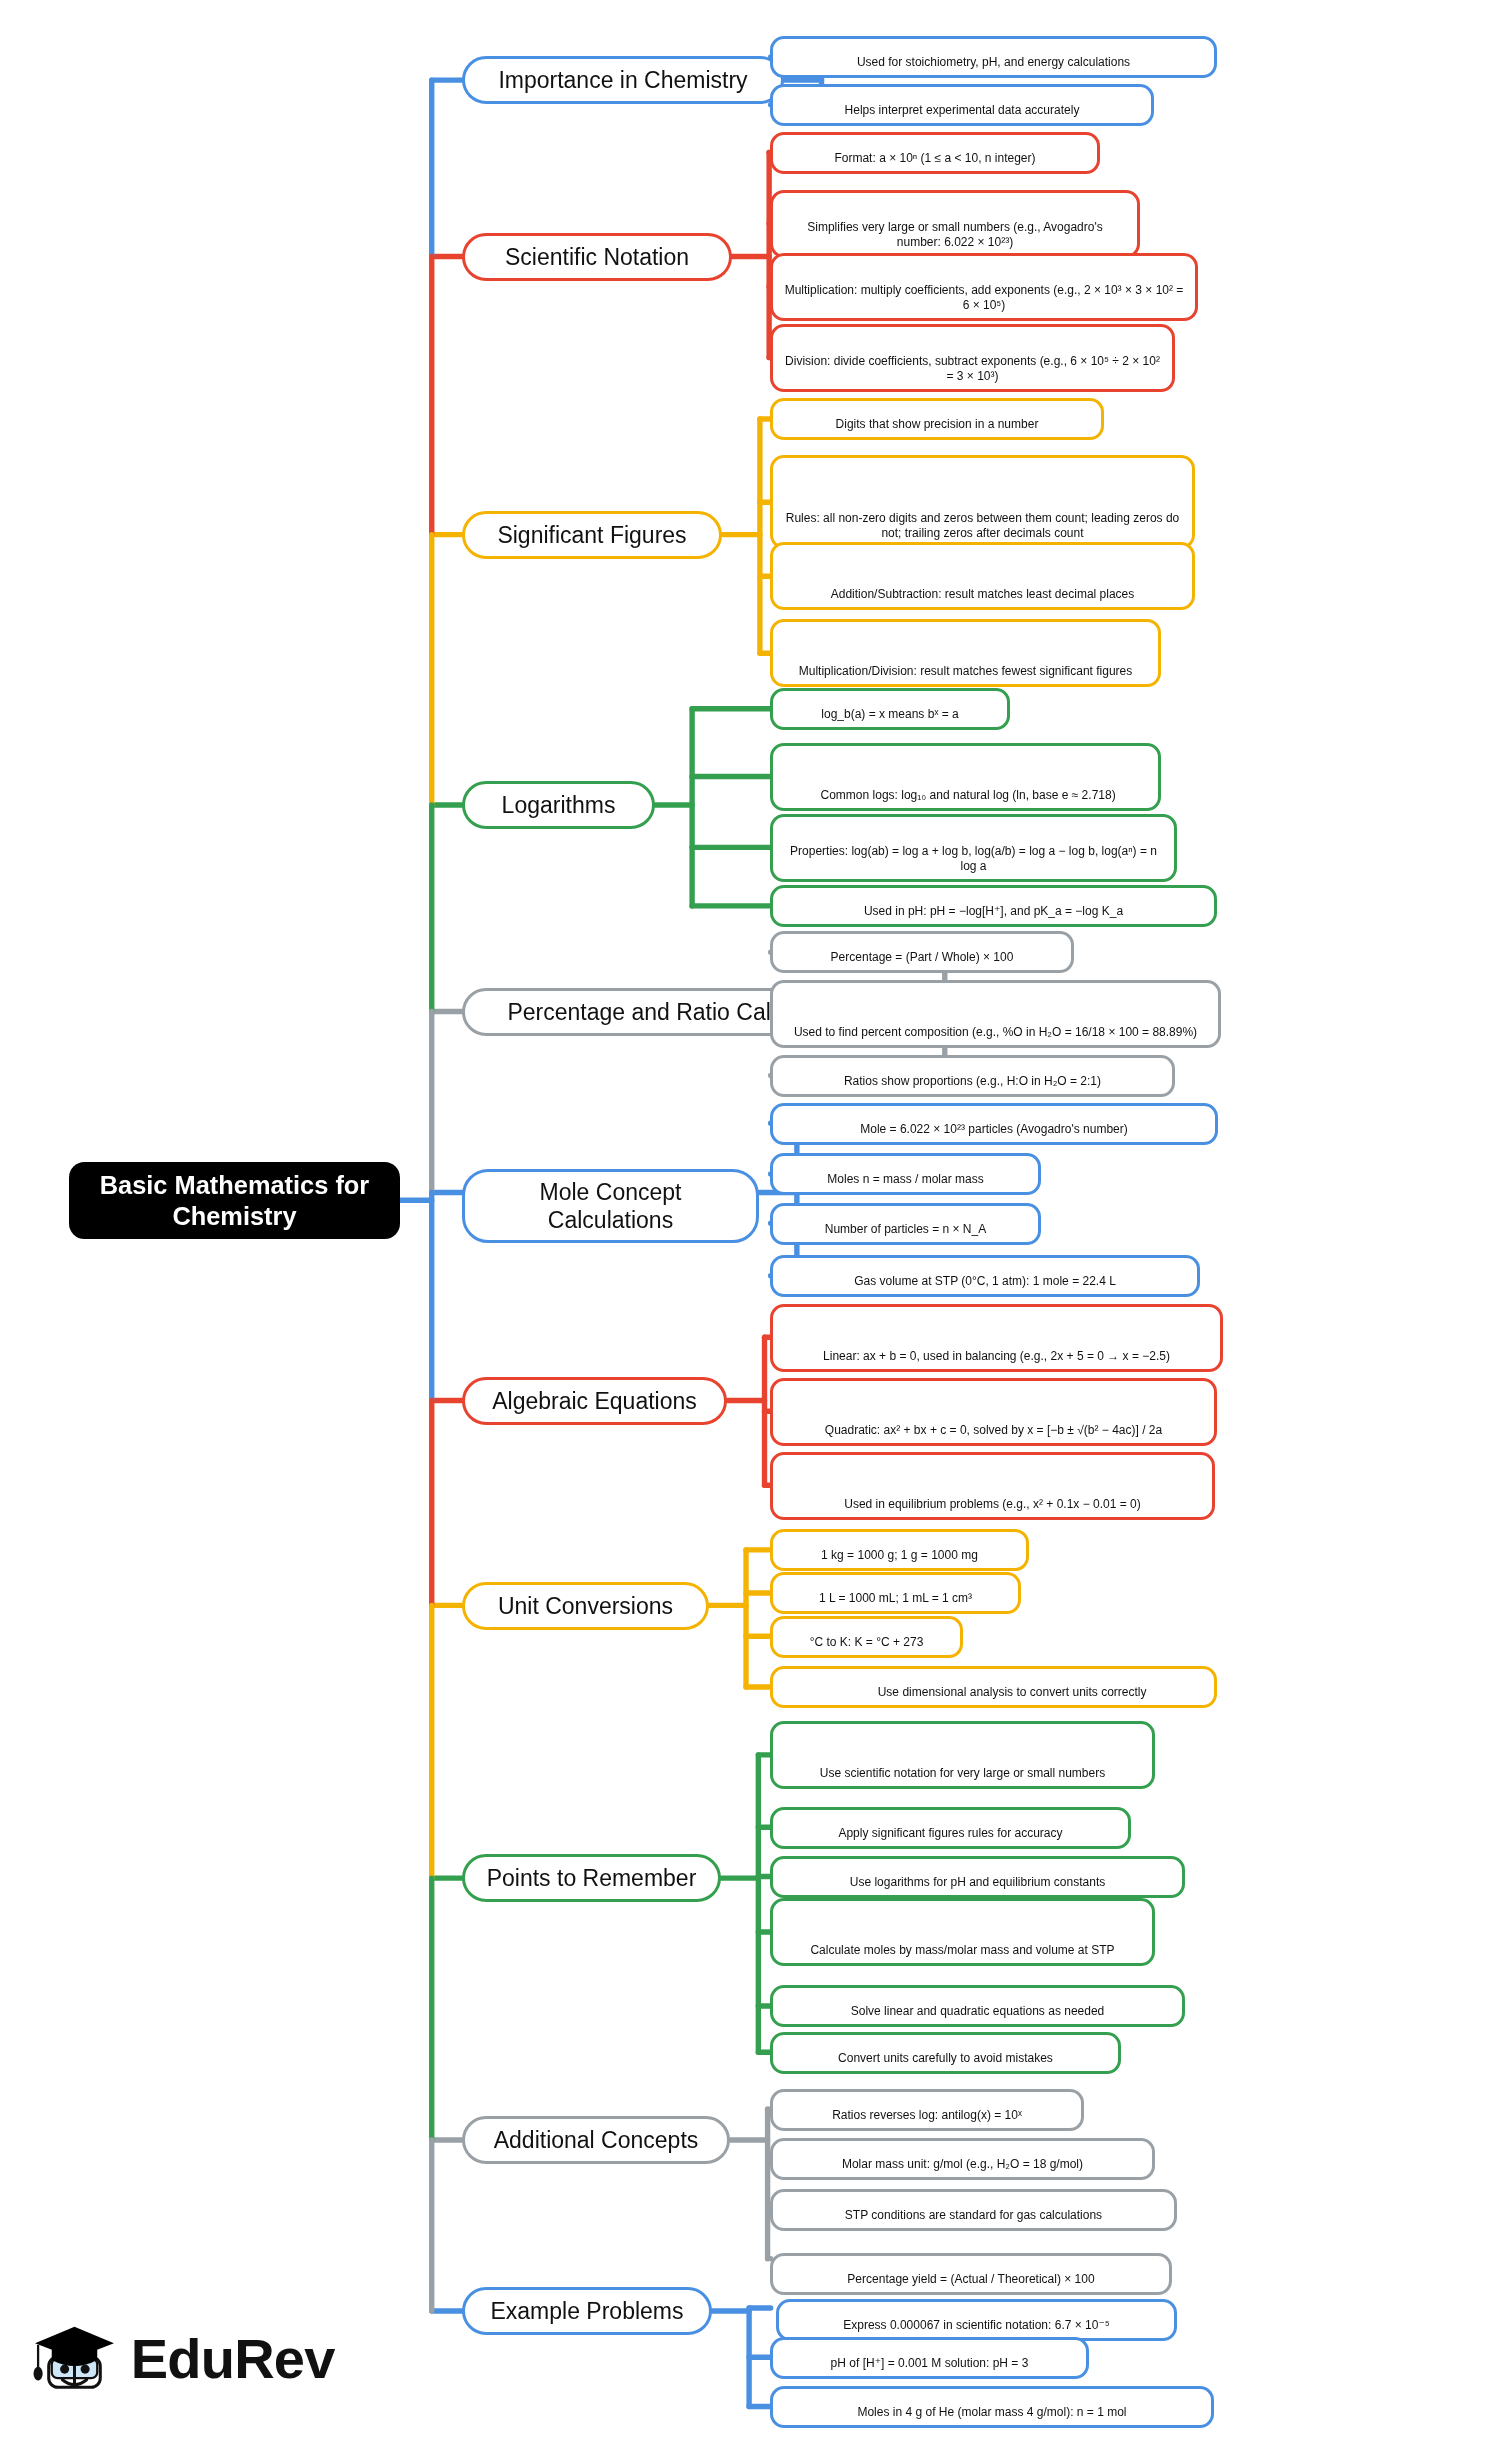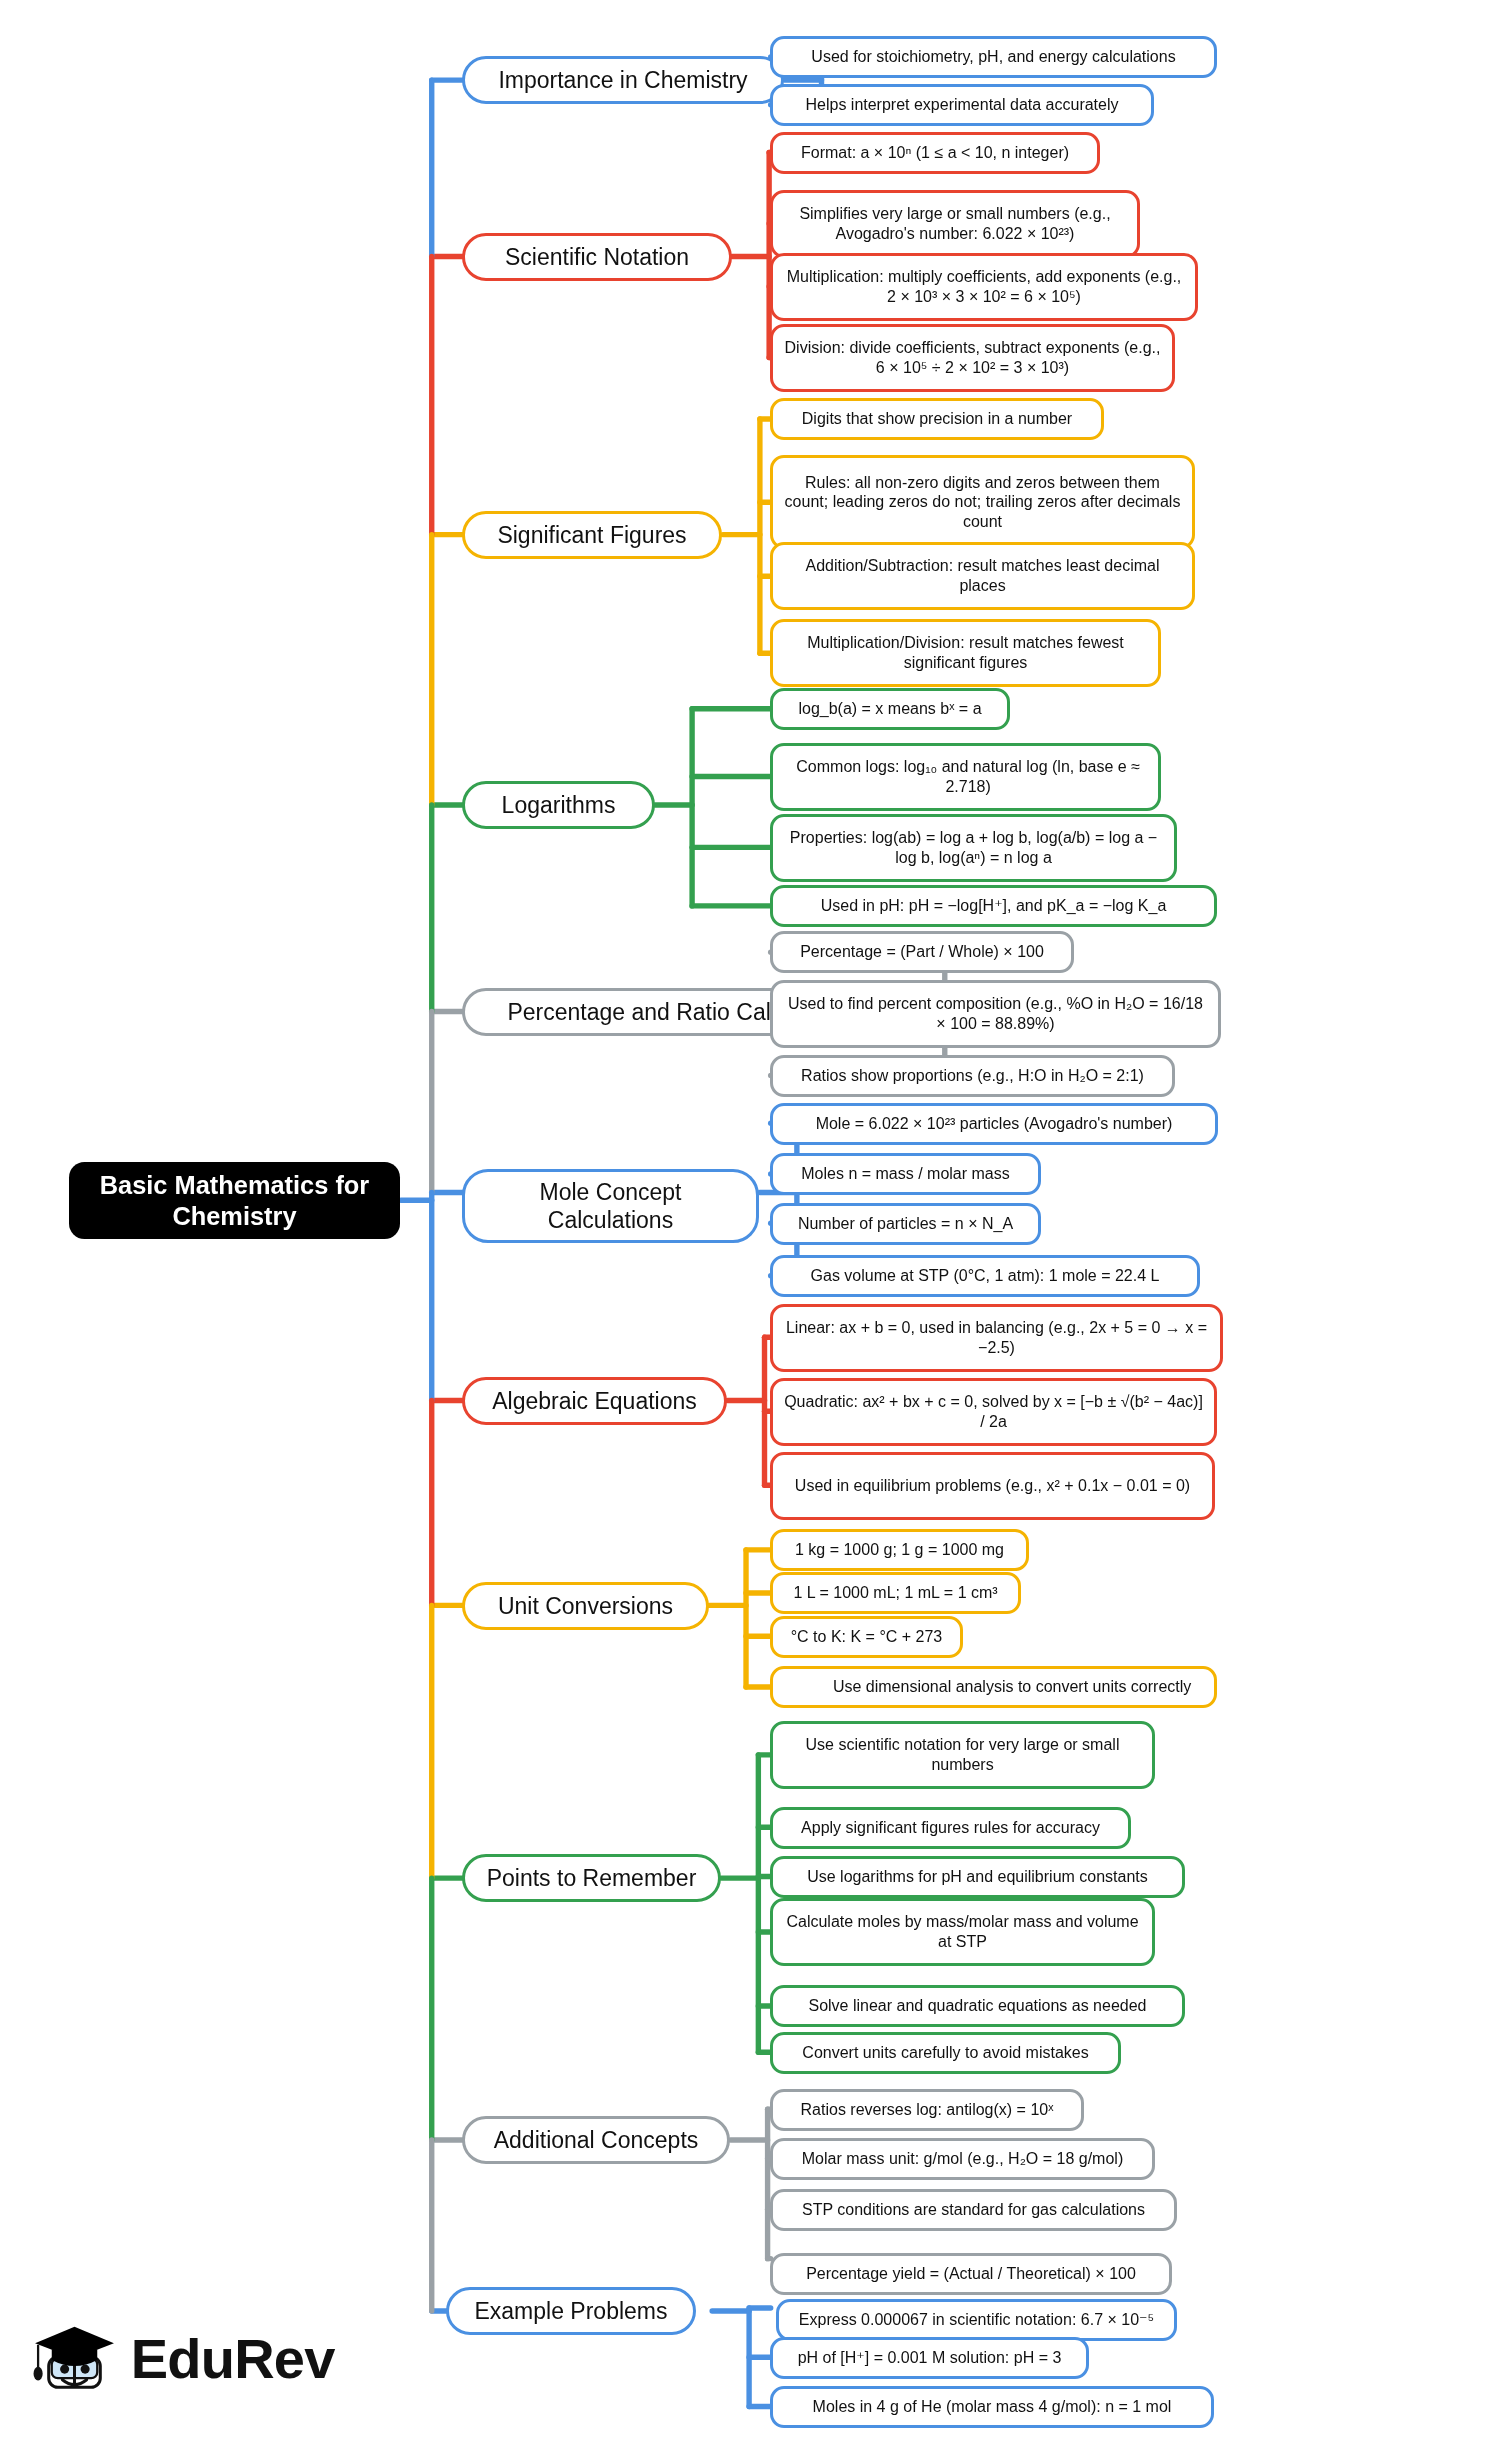--- a/index.html
+++ b/index.html
@@ -17,21 +17,21 @@
     color:#111111;line-height:1.22;
   }
   .root{
     background:#000000;color:#ffffff;font-weight:bold;font-size:25.4px;
     border-radius:15.4px;padding:10.8px 17px;border:none;
   }
   .branch{
     border:3.9px solid #888;border-radius:26px;font-size:23px;padding:6.2px 15.4px;
   }
   .leaf{
-    border:3.1px solid #888;border-radius:14px;font-size:16px;padding:5.4px 10.8px;
+    border:3.1px solid #888;border-radius:14px;font-size:12px;padding:5.4px 10.8px;align-items:flex-end;
   }
   .c-blue  {border-color:#4a90e2;}
   .c-red   {border-color:#e8432f;}
   .c-amber {border-color:#f5b301;}
   .c-green {border-color:#34a04f;}
   .c-gray  {border-color:#9aa1a6;}
 
   
   #logo{position:absolute;left:29px;top:2300px;width:262px;height:116px;display:flex;align-items:center;gap:10.8px;}
   #logo .wordmark{font-size:56px;font-weight:bold;color:#111;letter-spacing:-0.8px;}
@@ -269,21 +269,21 @@
       </div>
       <div class="node leaf c-gray" style="left: 770px; top: 2138px; width: 385px; min-height: 42px;">
         <span>Molar mass unit: g/mol (e.g., H₂O = 18 g/mol)</span>
       </div>
       <div class="node leaf c-gray" style="left: 770px; top: 2189px; width: 407px; min-height: 42px;">
         <span>STP conditions are standard for gas calculations</span>
       </div>
       <div class="node leaf c-gray" style="left: 770px; top: 2238px; width: 402px; min-height: 42px; margin-top: 15px;">
         <span>Percentage yield = (Actual / Theoretical) × 100</span>
       </div>
-      <div class="node branch c-blue" style="left: 446px; top: 2287px; width: 250px; min-height: 48px;">
+      <div class="node branch c-blue" style="left: 462px; top: 2287px; width: 250px; min-height: 48px;">
         <span>Example Problems</span>
       </div>
       <div class="node leaf c-blue" style="left: 776px; top: 2287px; width: 401px; min-height: 42px; margin-top: 12px;">
         <span>Express 0.000067 in scientific notation: 6.7 × 10⁻⁵</span>
       </div>
       <div class="node leaf c-blue" style="left: 770px; top: 2337px; width: 319px; min-height: 42px;">
         <span>pH of [H⁺] = 0.001 M solution: pH = 3</span>
       </div>
       <div class="node leaf c-blue" style="left: 770px; top: 2386px; width: 444px; min-height: 42px;">
         <span>Moles in 4 g of He (molar mass 4 g/mol): n = 1 mol</span>

